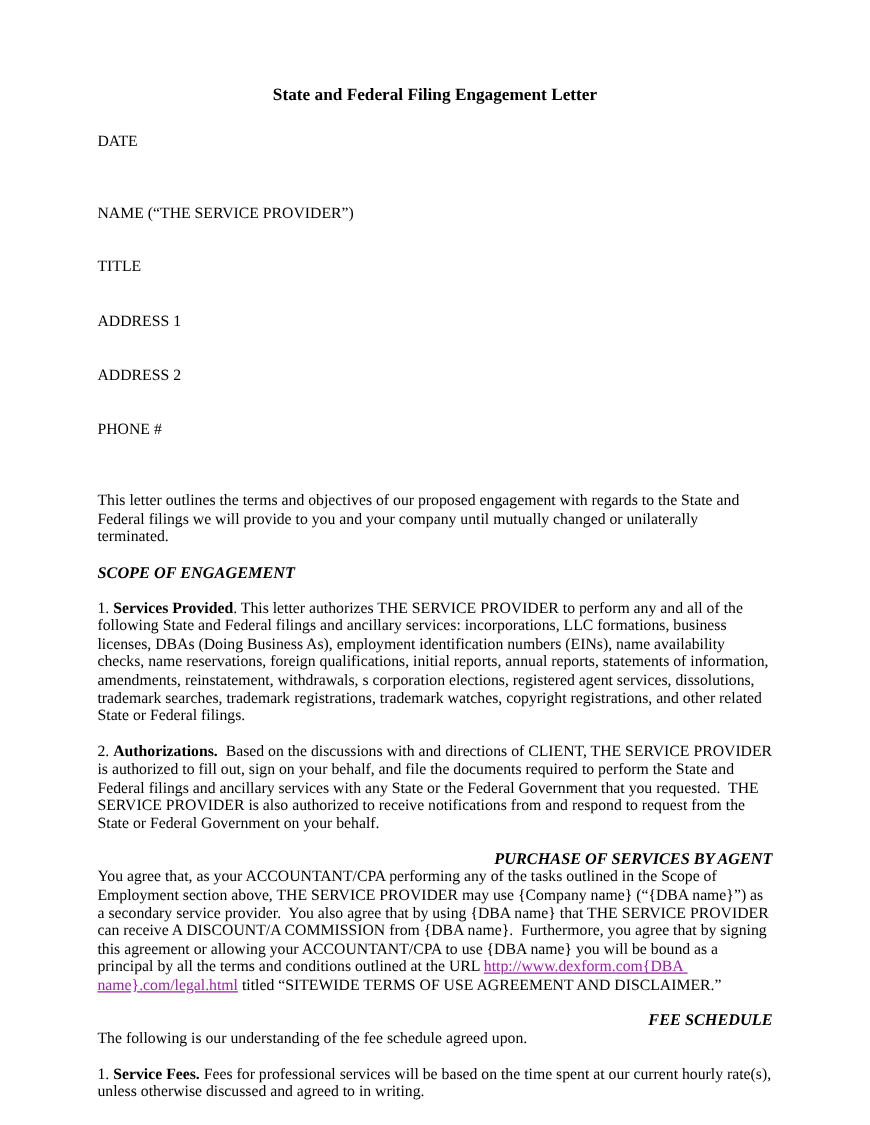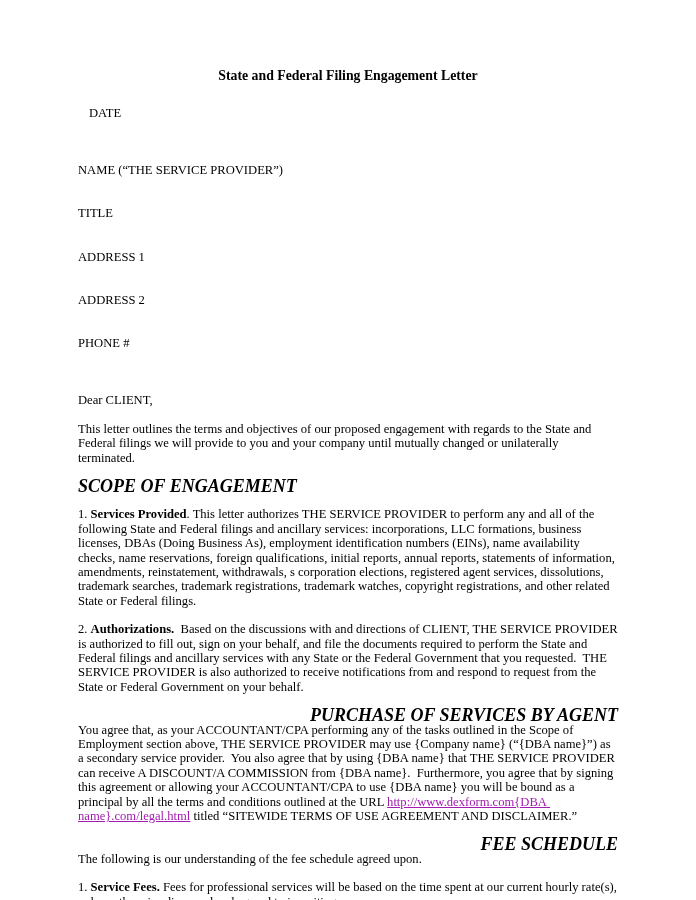--- a/index.html
+++ b/index.html
@@ -23,36 +23,35 @@
   }
   .title {
     font-size: 13.8px;
     font-weight: bold;
     text-align: center;
     margin: 0 0 22px 0;
     line-height: 16px;
   }
   p, .line, .block {
     white-space: pre-wrap;
-    margin-left: 11px;
   }
   p {
     margin: 0 0 14px 0;
   }
   p.tight-top {
     margin-top: 0;
   }
   .block {
     margin: 0 0 14px 0;
   }
   .block > div {
     margin: 0;
   }
   h2.section-heading {
-    font-size: 18px;
+    font-size: 13px;
     line-height: 14.4px;
     font-weight: bold;
     font-style: italic;
     margin: 0 0 14px 0;
   }
   h2.section-heading.tight {
     margin-bottom: 0;
     text-align: right;
   }
   b.run-label {
@@ -75,21 +74,20 @@
   <p class="line">DATE</p>
 
   <div class="block">
     <div>NAME (“THE SERVICE PROVIDER”)</div>
     <div>TITLE</div>
     <div>ADDRESS 1</div>
     <div>ADDRESS 2</div>
     <div>PHONE #</div>
   </div>
 
-  <p>Dear CLIENT,</p>
 
   <p>This letter outlines the terms and objectives of our proposed engagement with regards to the State and Federal filings we will provide to you and your company until mutually changed or unilaterally terminated.</p>
 
   <h2 class="section-heading">SCOPE OF ENGAGEMENT</h2>
 
   <p><span>1. </span><b class="run-label">Services Provided</b><span>. This letter authorizes THE SERVICE PROVIDER to perform any and all of the following State and Federal filings and ancillary services: incorporations, LLC formations, business licenses, DBAs (Doing Business As), employment identification numbers (EINs), name availability checks, name reservations, foreign qualifications, initial reports, annual reports, statements of information, amendments, reinstatement, withdrawals, s corporation elections, registered agent services, dissolutions, trademark searches, trademark registrations, trademark watches, copyright registrations, and other related State or Federal filings.</span></p>
 
   <p><span>2. </span><b class="run-label">Authorizations.</b><span>  Based on the discussions with and directions of CLIENT, THE SERVICE PROVIDER is authorized to fill out, sign on your behalf, and file the documents required to perform the State and Federal filings and ancillary services with any State or the Federal Government that you requested.  THE SERVICE PROVIDER is also authorized to receive notifications from and respond to request from the State or Federal Government on your behalf.</span></p>
 
   <h2 class="section-heading tight">PURCHASE OF SERVICES BY AGENT</h2>

